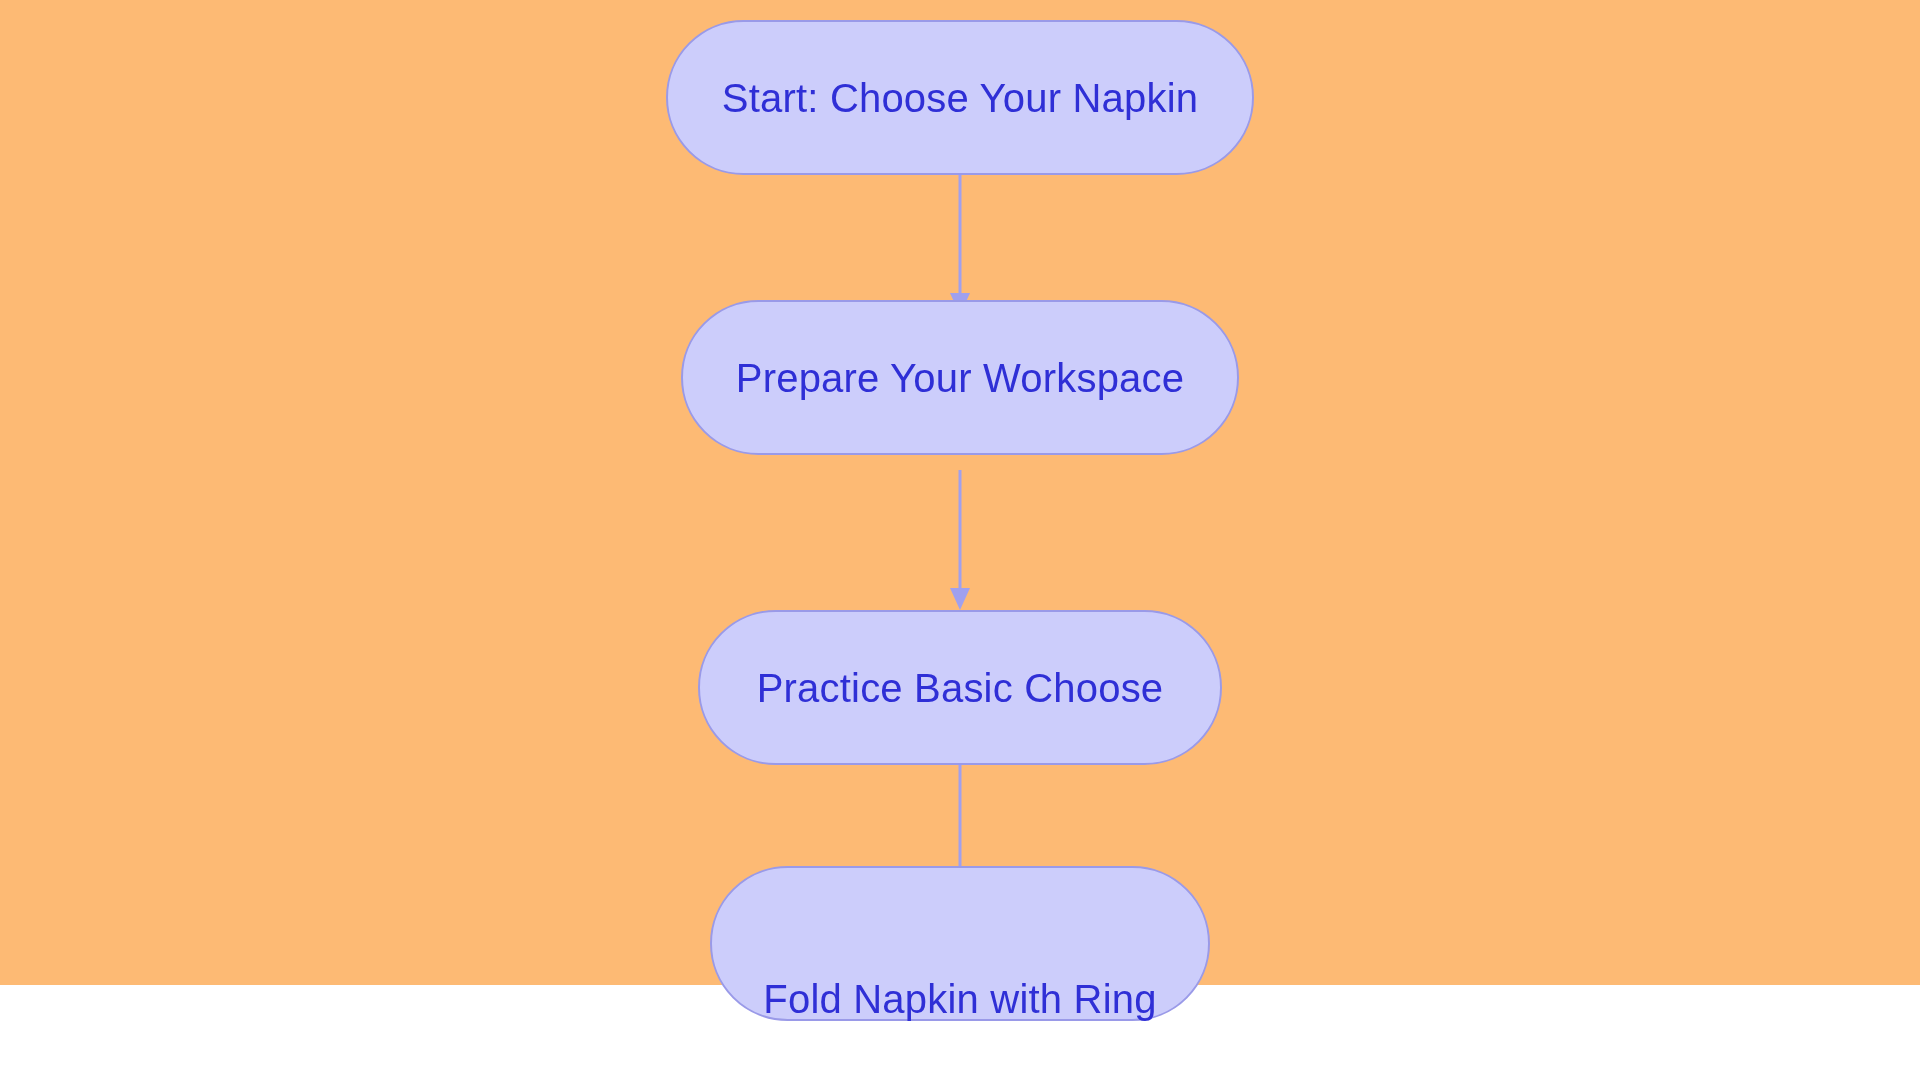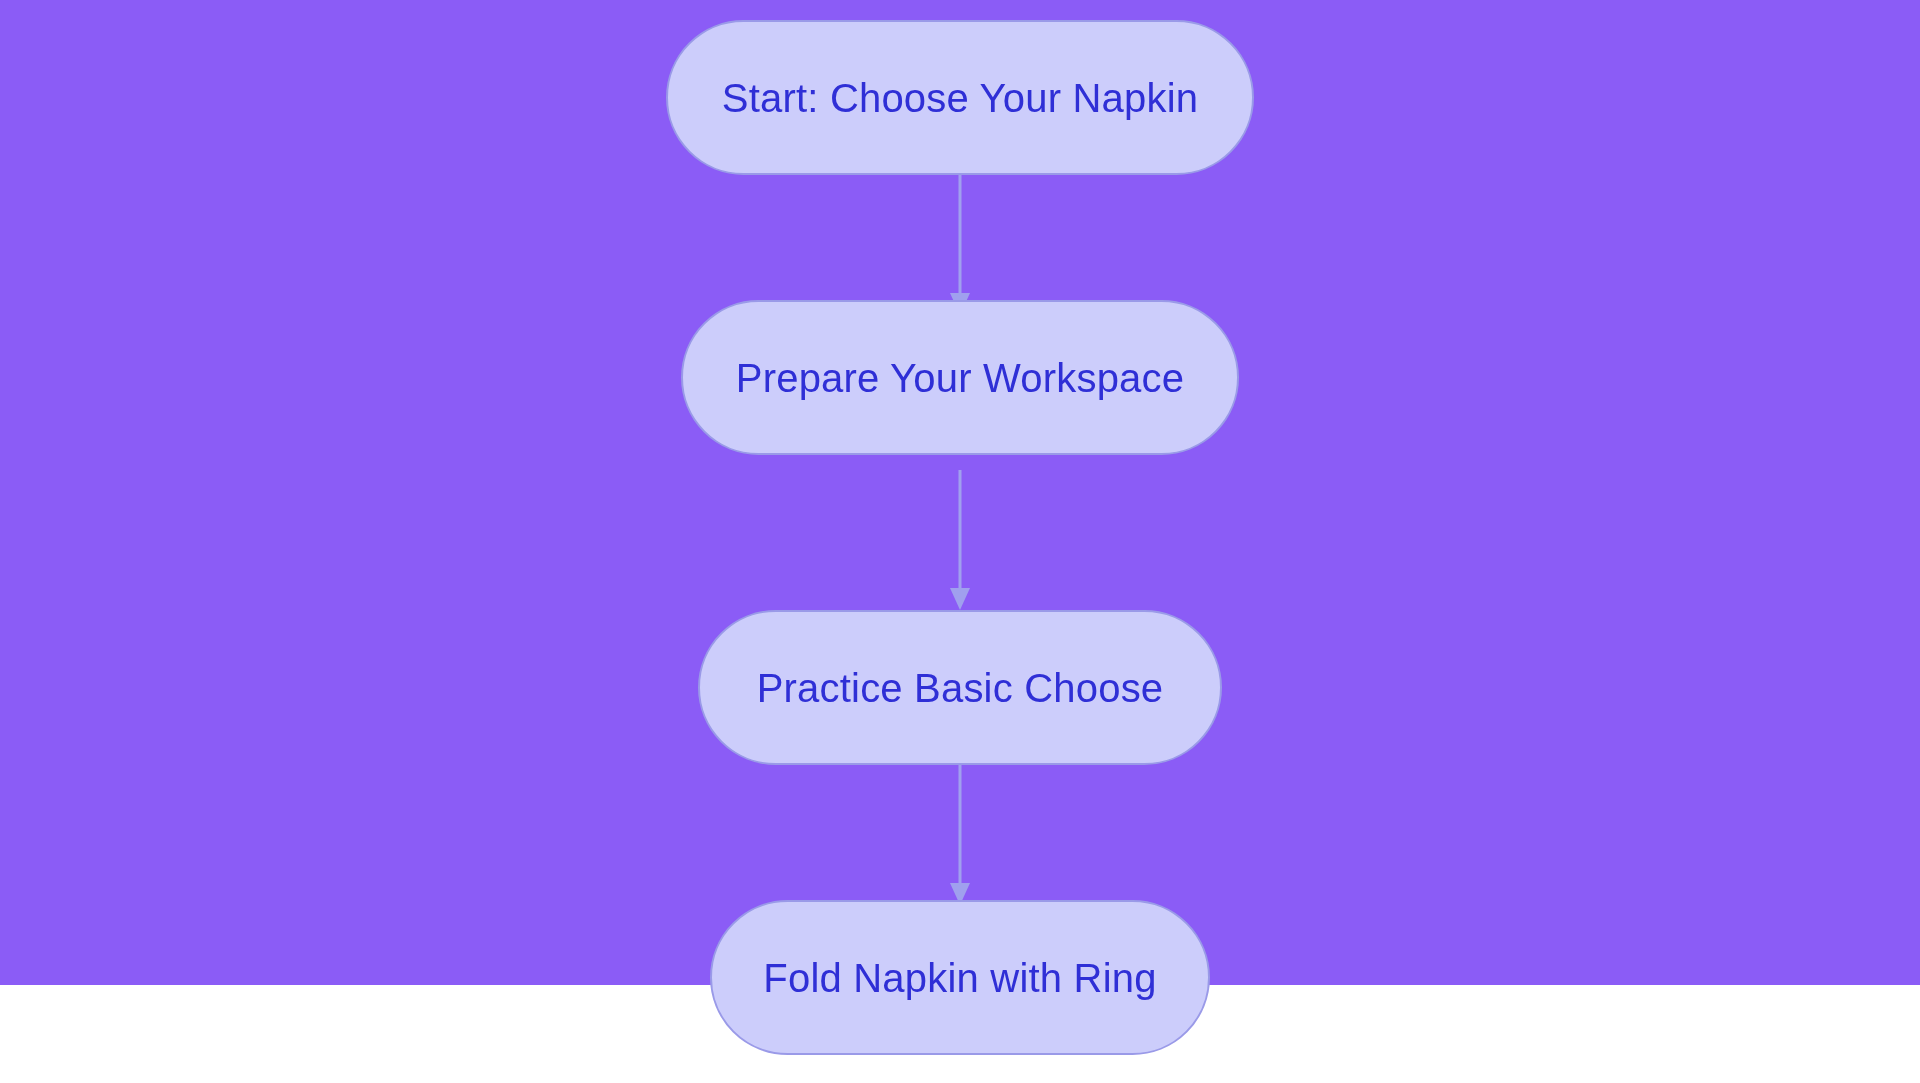--- a/index.html
+++ b/index.html
@@ -13,21 +13,21 @@
     height: 1083px;
     font-family: "Liberation Sans", sans-serif;
     overflow: hidden;
     position: relative;
   }
 
   #flowchart-canvas {
     position: relative;
     width: 1920px;
     height: 985px;
-    background: #8b5cf6;
+    background: #fdba74;
   }
 
   
   .flow-node {
     position: absolute;
     box-sizing: border-box;
     height: 155px;
     background: #cccdfb;
     border: 2px solid #9a9ae8;
     border-radius: 78px;
@@ -45,21 +45,21 @@
     letter-spacing: 0.2px;
     line-height: 1;
     white-space: nowrap;
     text-align: center;
   }
 
   
   #node-0 { top: 20px;  width: 588px; }
   #node-1 { top: 300px; width: 558px; }
   #node-2 { top: 610px; width: 524px; }
-  #node-3 { top: 900px; width: 500px; }
+  #node-3 { top: 866px; width: 500px; align-items: flex-end; }
 
   
   .flow-edge {
     position: absolute;
     left: 50%;
     transform: translateX(-50%);
     width: 40px;
     height: 140px;
     overflow: visible;
   }

